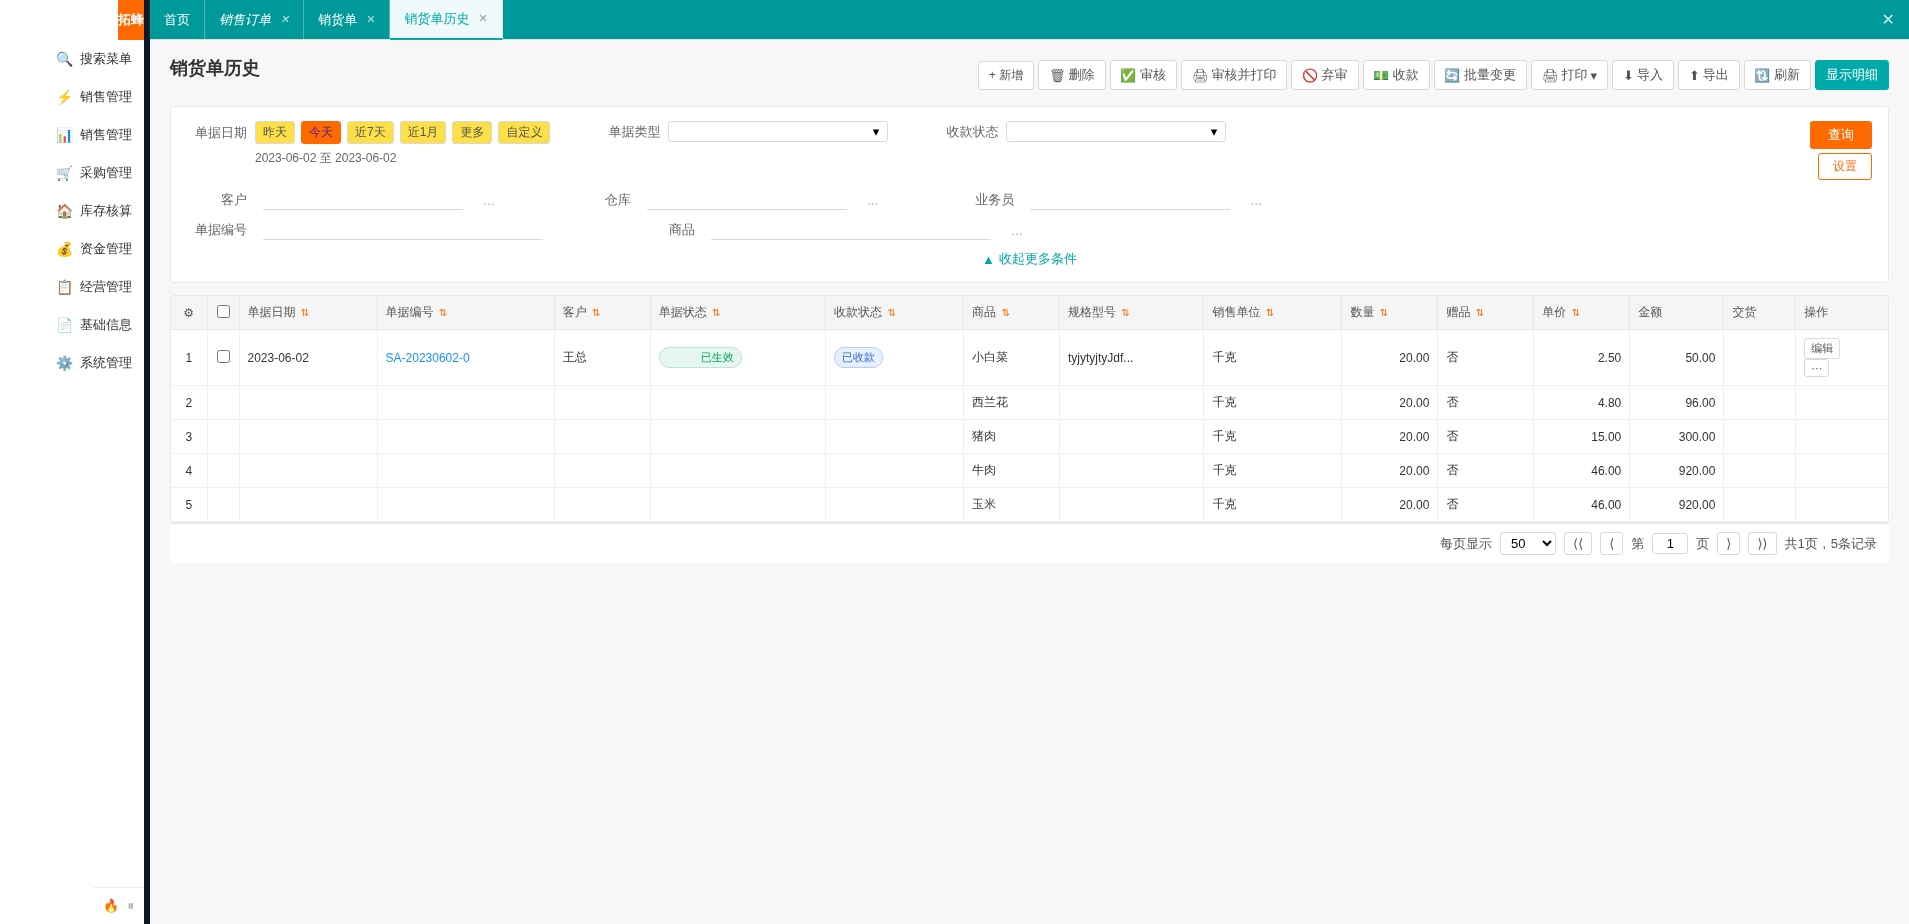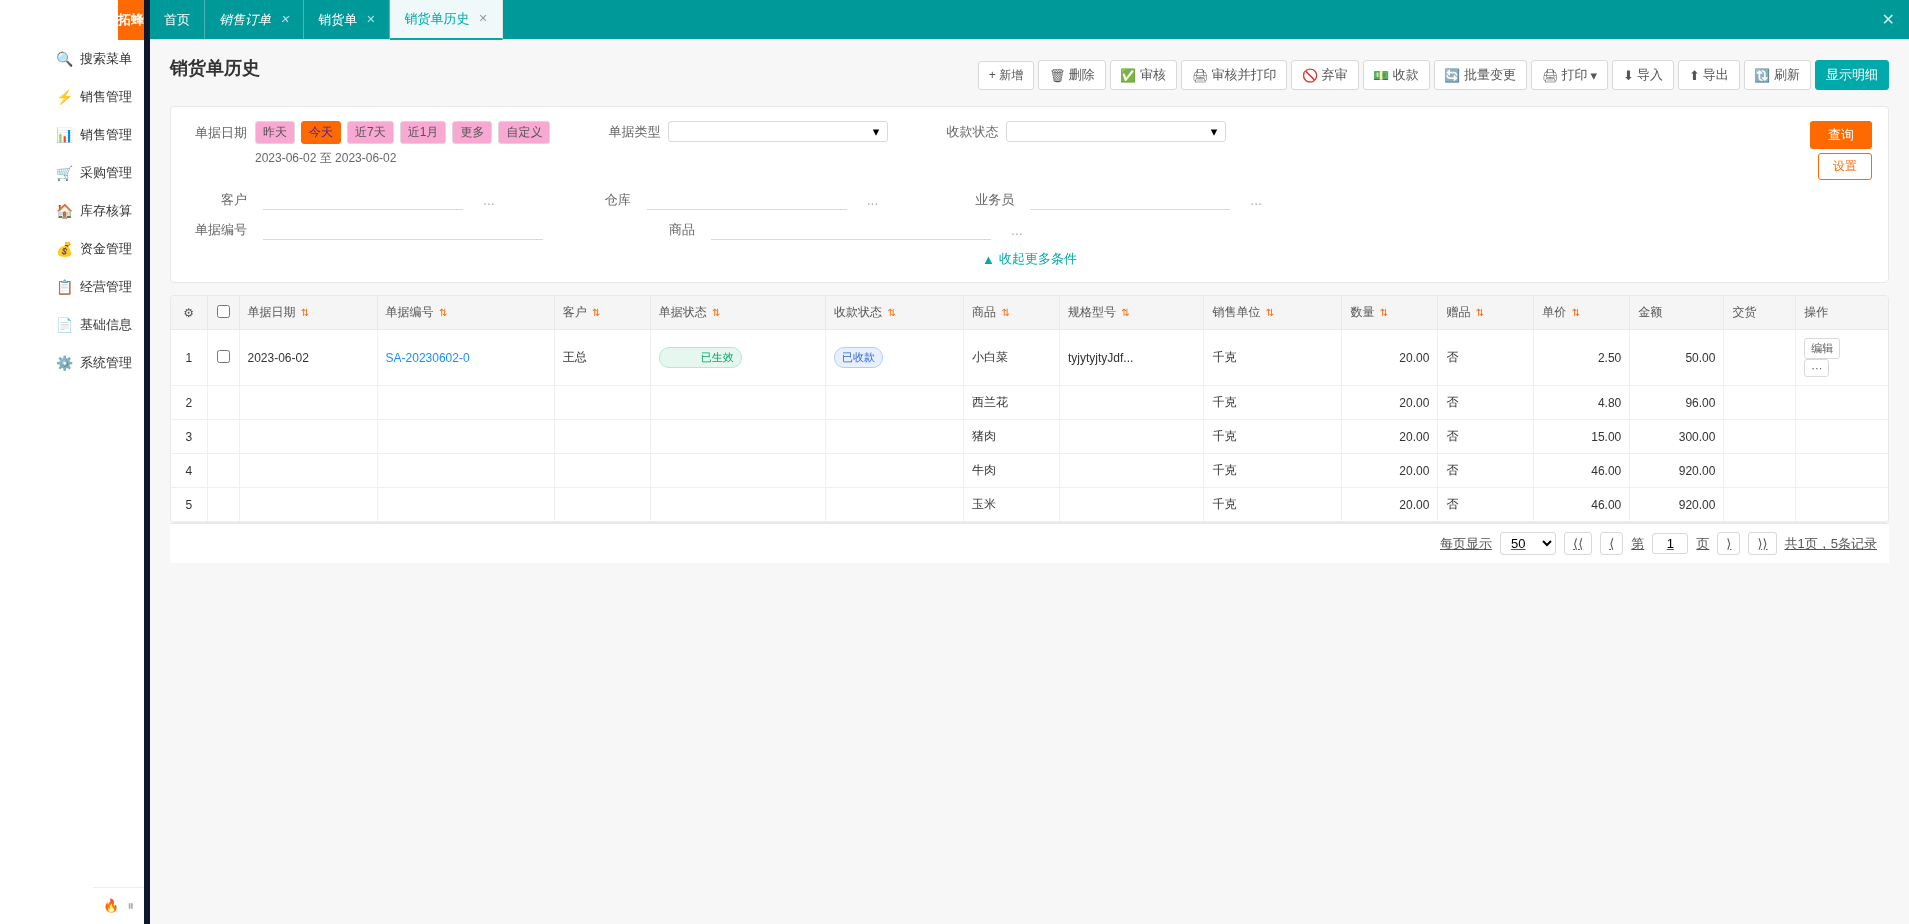--- a/index.html
+++ b/index.html
@@ -28,21 +28,21 @@
     .page-title { font-size: 18px; font-weight: bold; color: #333; margin-bottom: 14px; }
 
     
     .filter-card { background: #fff; border: 1px solid #e8e8e8; border-radius: 4px; padding: 14px 16px; margin-bottom: 12px; }
     .filter-row { display: flex; align-items: center; gap: 16px; margin-bottom: 10px; }
     .filter-row:last-child { margin-bottom: 0; }
     .filter-label { color: #666; white-space: nowrap; min-width: 60px; text-align: right; }
     .filter-input { border: none; border-bottom: 1px solid #d9d9d9; outline: none; padding: 2px 6px; width: 180px; color: #333; background: transparent; }
     .filter-select { display: flex; align-items: center; border: 1px solid #d9d9d9; border-radius: 3px; padding: 2px 8px; width: 200px; cursor: pointer; background: #fff; justify-content: space-between; }
     .filter-date-group { display: flex; align-items: center; gap: 6px; }
-    .date-btn { padding: 2px 7px; border-radius: 3px; border: 1px solid #d9d9d9; cursor: pointer; background: #f9a8d4; color: #555; font-size: 12px; }
+    .date-btn { padding: 2px 7px; border-radius: 3px; border: 1px solid #d9d9d9; cursor: pointer; background: #fde047; color: #555; font-size: 12px; }
     .date-btn.active { background: #ff6a00; color: #4c1d95; border-color: #ff6a00; }
     .date-range { font-size: 12px; color: #666; }
     .dots-btn { color: #aaa; cursor: pointer; padding: 0 4px; font-size: 14px; }
     .collapse-row { display: flex; justify-content: center; margin-top: 4px; }
     .collapse-btn { display: flex; align-items: center; gap: 4px; color: #00aaaa; cursor: pointer; font-size: 12px; border: none; background: none; }
     .act-btn { display: flex; align-items: center; gap: 3px; padding: 5px 10px; border: 1px solid #d9d9d9; border-radius: 3px; background: #fff; cursor: pointer; color: #555; font-size: 12px; white-space: nowrap; }
 
     
     .table-wrapper { background: #fff; border: 1px solid #e8e8e8; border-radius: 4px; overflow: auto; }
     table { width: 100%; border-collapse: collapse; }
@@ -54,21 +54,21 @@
     tbody td:last-child { border-right: none; }
     .badge { display: inline-block; padding: 2px 7px; border-radius: 10px; font-size: 11px; }
     .badge-green { background: #e6f7f0; color: #00aa66; border: 1px solid #b7e9d2; padding-left: 41px; }
     .badge-blue { background: #e6f0ff; color: #3366cc; border: 1px solid #b3ccff; }
 
     
     .table-footer { background: #fffbe6; border-top: 1px solid #ffe58f; padding: 8px 16px; display: flex; gap: 80px; font-size: 12px; color: #555; }
     .footer-label { font-weight: bold; }
 
     
-    .pagination { display: flex; align-items: center; justify-content: flex-end; padding: 8px 12px; gap: 8px; background: #fff; border-top: 1px solid #e8e8e8; font-size: 12px; color: #555; text-decoration: underline; }
+    .pagination { display: flex; align-items: center; justify-content: flex-end; padding: 8px 12px; gap: 8px; background: #fff; border-top: 1px solid #e8e8e8; font-size: 12px; color: #555; }
     .page-btn { padding: 3px 8px; border: 1px solid #d9d9d9; border-radius: 3px; cursor: pointer; background: #fff; color: #555; }
     .page-input { width: 36px; border: 1px solid #d9d9d9; border-radius: 3px; text-align: center; padding: 2px 4px; }
     .page-select { border: 1px solid #d9d9d9; border-radius: 3px; padding: 2px 6px; background: #fff; cursor: pointer; }
 
     
     .page-header { display: flex; align-items: center; justify-content: space-between; margin-bottom: 12px; }
     .header-actions { display: flex; align-items: center; gap: 4px; flex-wrap: wrap; }
 
     .col-sort { color: #ff6a00; font-size: 10px; margin-left: 2px; }
 

